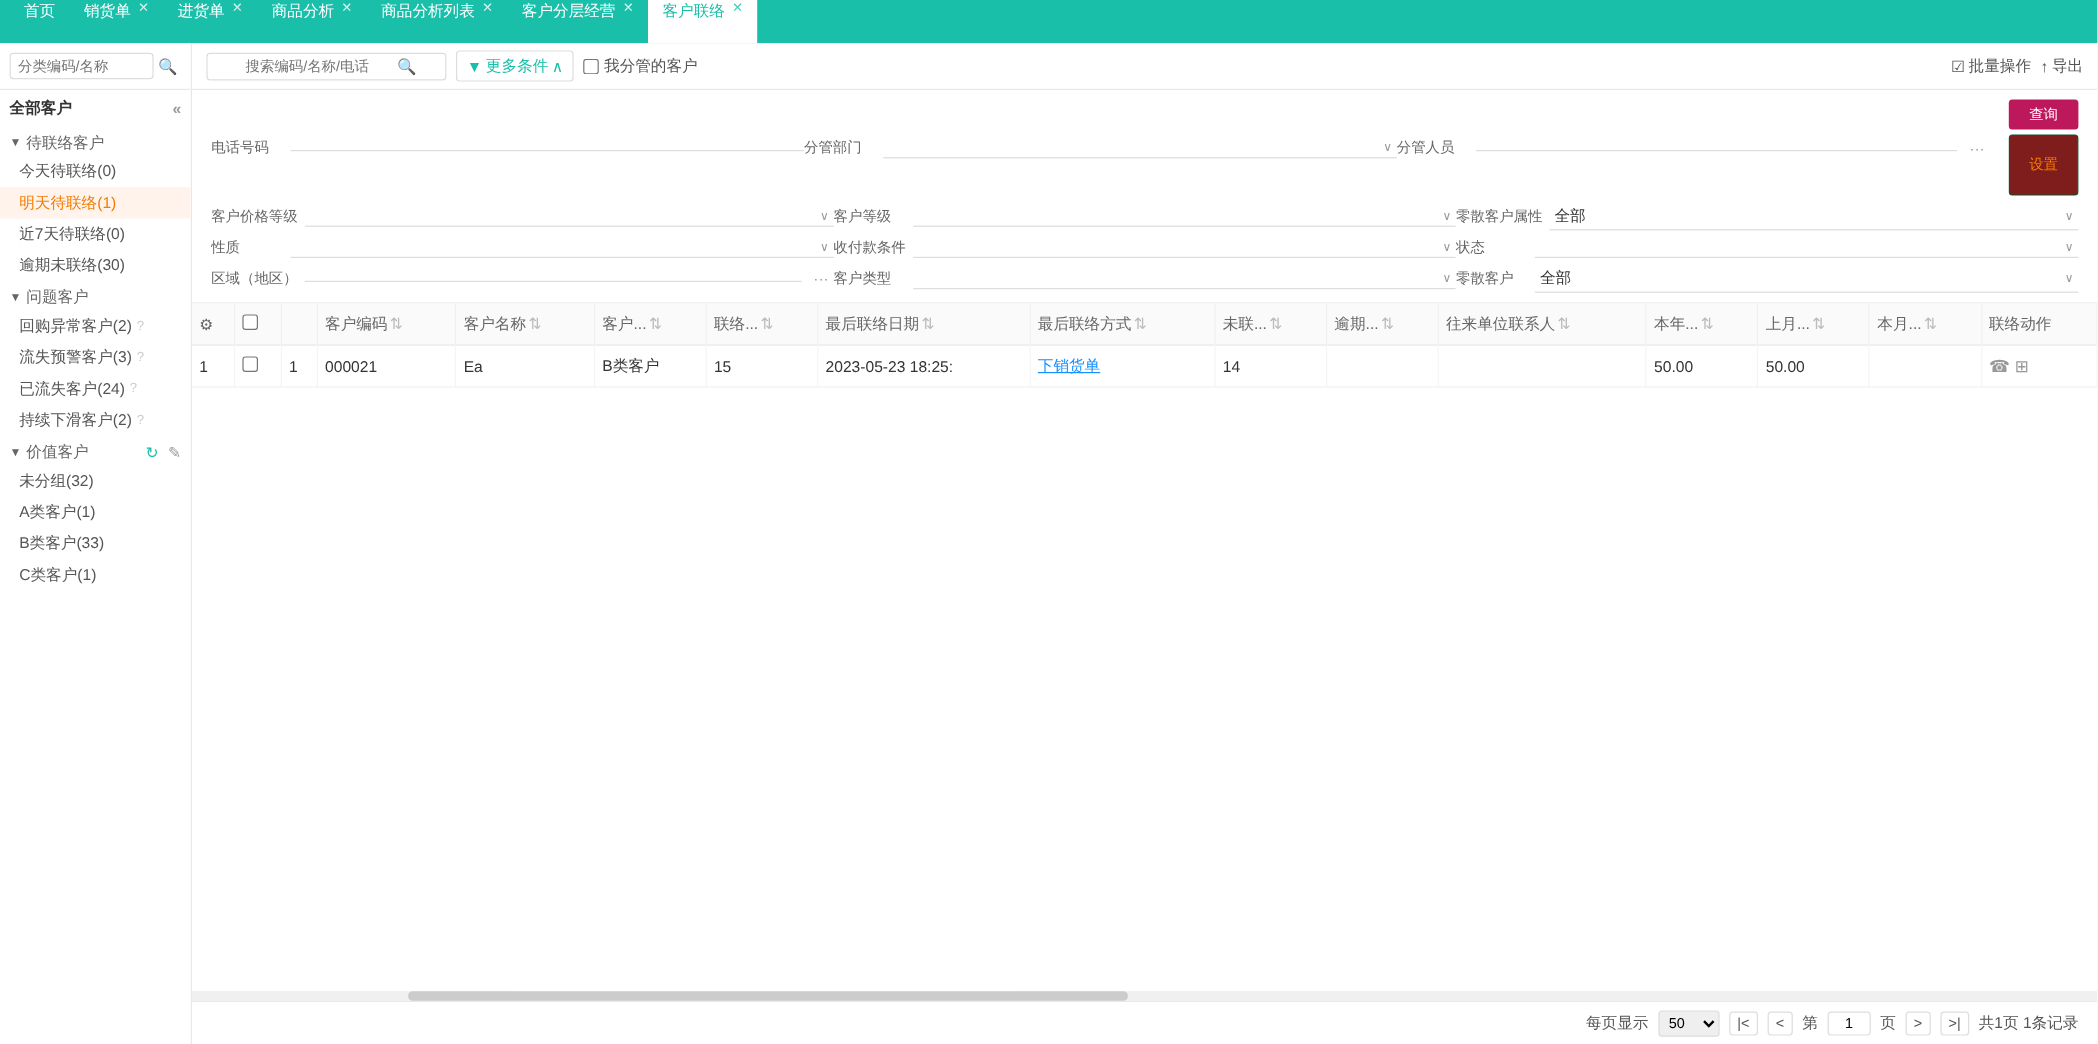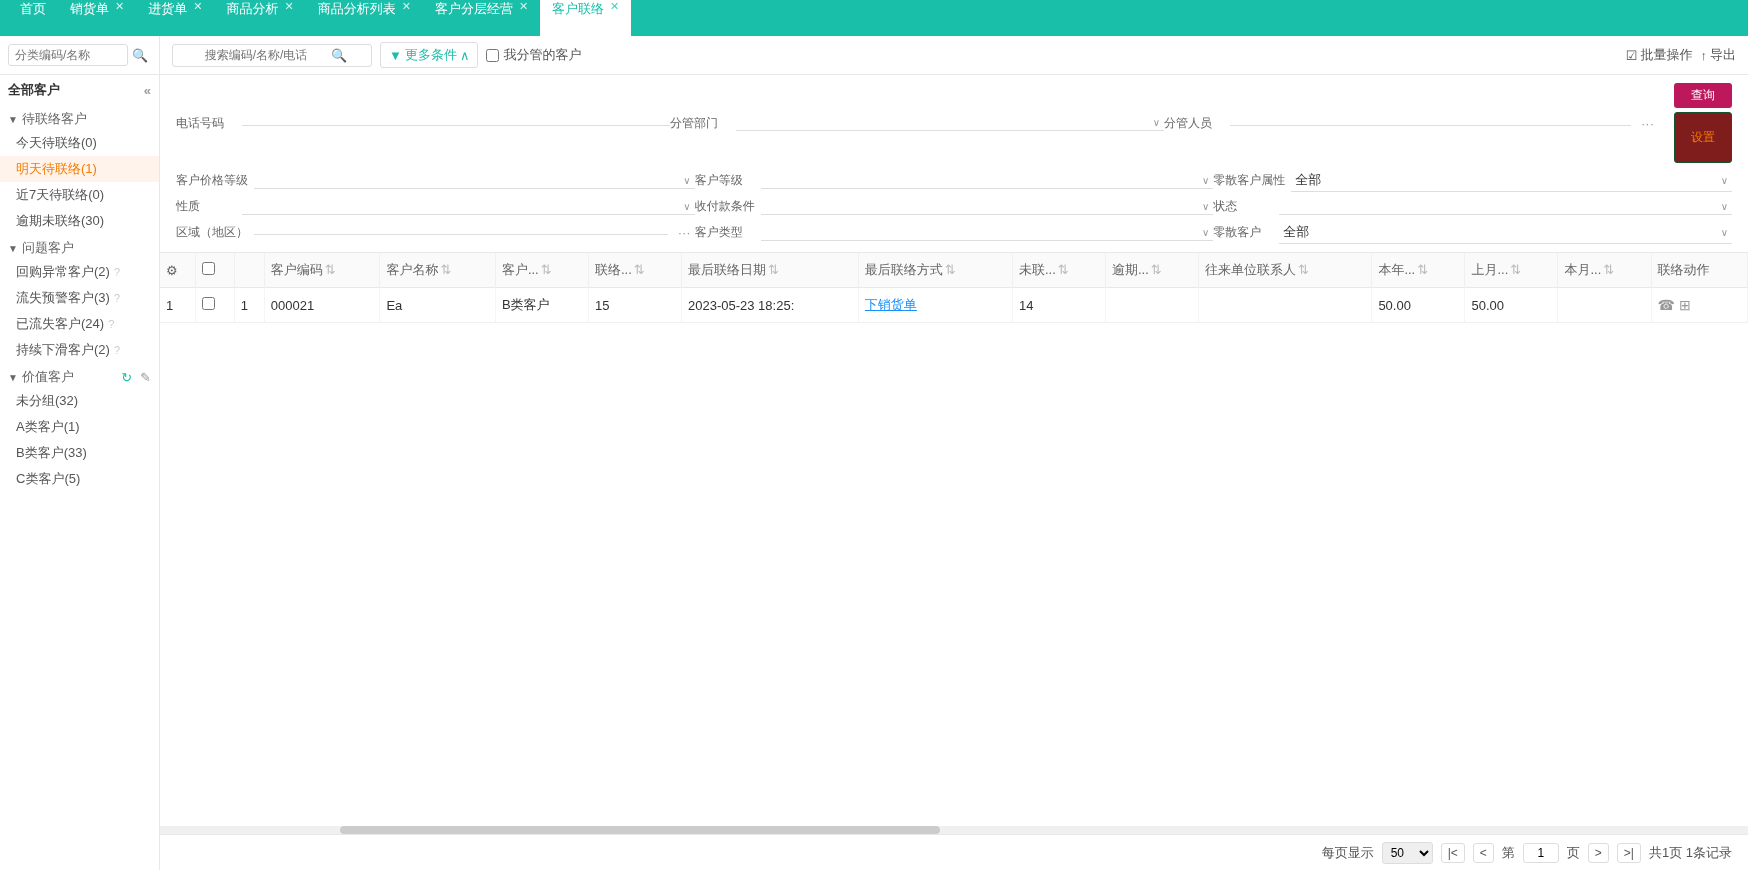--- a/index.html
+++ b/index.html
@@ -432,21 +432,21 @@
     <div class="sidebar-item">
       <span>未分组(32)</span>
     </div>
     <div class="sidebar-item">
       <span>A类客户(1)</span>
     </div>
     <div class="sidebar-item">
       <span>B类客户(33)</span>
     </div>
     <div class="sidebar-item">
-      <span>C类客户(5)</span>
+      <span>C类客户(1)</span>
     </div>
   </div>
 
   <div class="content">
 
     <div class="toolbar">
       <div class="toolbar-search">
         <input type="text" style="width: 150px; border: none; outline: none; font-size: 12px;" placeholder="搜索编码/名称/电话">
         <span class="icon">🔍</span>
       </div>

